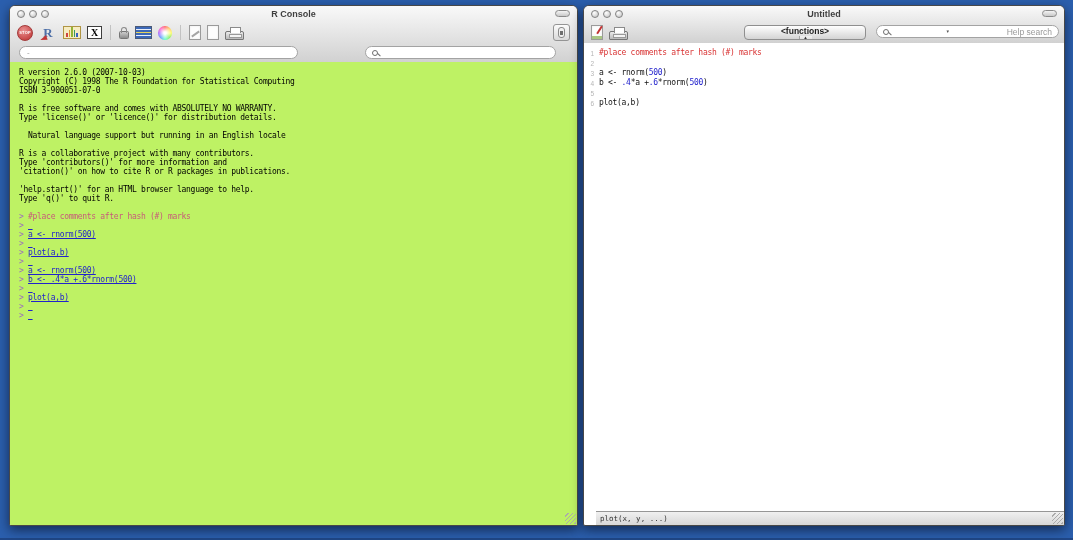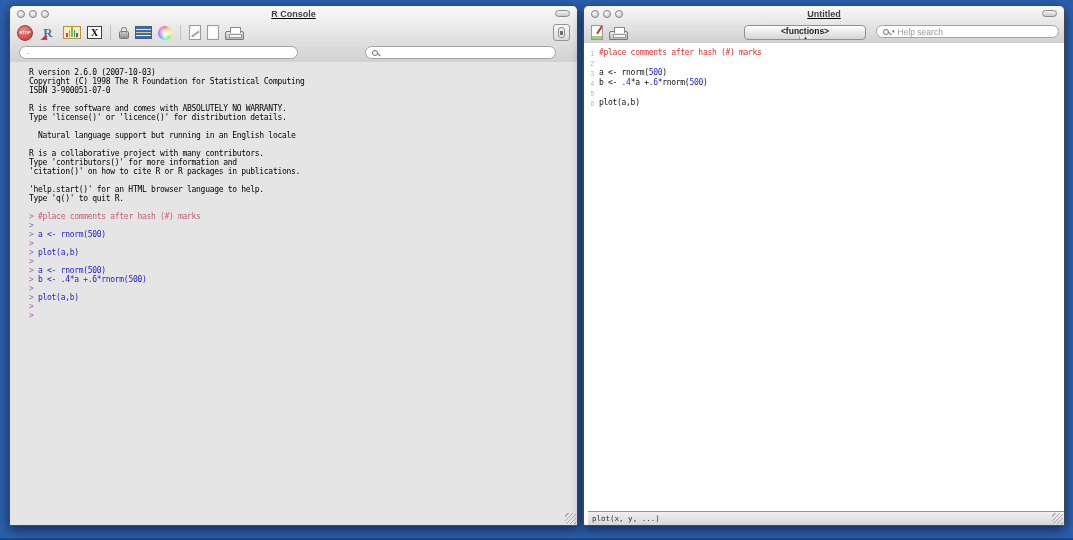--- a/index.html
+++ b/index.html
@@ -6,21 +6,21 @@
   body { font-family:"Liberation Sans", sans-serif; }
   .desktop { position:relative; width:1073px; height:540px; background:#2b5fae; overflow:hidden; }
   .desktop::after { content:""; position:absolute; left:0; right:0; bottom:0; height:2px; background:rgba(0,0,20,.25); }
 
   .window { position:absolute; top:5px; height:521px; background:#fff; border:1px solid #484848;
             border-radius:6px 6px 2px 2px; box-shadow:0 4px 12px rgba(0,0,10,.55); overflow:hidden; }
   .lw { left:9px;  width:569px; }
   .rw { left:583px; width:482px; }
 
   .chrome { background:linear-gradient(#f9f9f9,#e7e7e7 45%,#d1d1d1); border-bottom:1px solid #969696; }
-  .titlebar { position:relative; height:16px; display:flex; align-items:center;text-decoration:underline; }
+  .titlebar { position:relative; height:16px; display:flex; align-items:center; }
   .lights { position:absolute; left:7px; top:4px; display:flex; gap:4px; }
   .light { width:8px; height:8px; border-radius:50%; border:1px solid #828282;
            background:radial-gradient(circle at 35% 30%, #ffffff, #bfbfbf); }
   .wtitle { margin:0 auto; font-size:9px; font-weight:bold; color:#3f3f3f; }
   .pill { position:absolute; right:7px; top:4px; width:15px; height:7px; border-radius:4px;
           border:1px solid #8a8a8a; background:linear-gradient(#f3f3f3,#c9c9c9); }
 
   .toolbar { position:relative; height:21px; display:flex; align-items:center; padding:0 7px; gap:6px; }
   .tdiv { width:1px; height:15px; background:#c2c2c2; margin:0 2px; }
 
@@ -76,45 +76,45 @@
   .searchbox { margin-left:auto; height:13px; border:1px solid #a3a3a3; border-radius:7px; background:#fff;
                display:flex; align-items:center; gap:3px; padding:0 6px; }
   .lw .searchbox { width:191px; }
   .mag { position:relative; width:6px; height:6px; border:1px solid #6e6e6e; border-radius:50%; flex:none; }
   .mag::after { content:""; position:absolute; right:-3px; bottom:-1px; width:3.5px; height:1.2px;
                 background:#6e6e6e; transform:rotate(45deg); }
   .caret { font-size:5px; color:#555; line-height:5px; }
   .phtext { font-size:8.5px; color:#9a9a9a; white-space:nowrap; }
 
   
-  .console { position:absolute; left:0; right:0; top:56px; bottom:0; background:#e5e5e5; padding:6px 0 0 19px; overflow:hidden; }
+  .console { position:absolute; left:0; right:0; top:56px; bottom:0; background:#bef264; padding:6px 0 0 9px; overflow:hidden; }
   .cline { font:8px "DejaVu Sans Mono", monospace; line-height:9px; letter-spacing:-0.3px; white-space:pre; min-height:9px; }
   .prompt   { color:#9b6bc0; }
   .k-output { color:#000000; }
-  .k-input  { color:#2222cc; }
+  .k-input  { color:#2222cc;text-decoration:underline; }
   .k-comment{ color:#c75b79; }
 
   
   .dropdown { position:absolute; left:160px; top:3px; width:122px; height:15px; border:1px solid #8f8f8f;
               border-radius:4px; background:linear-gradient(#ffffff,#d4d4d4); display:flex; align-items:center; overflow:hidden;flex-direction:column; }
   .ddlabel { flex:1; text-align:center; font-size:8.5px; font-weight:bold; color:#1d1d1d; }
   .stepper { width:13px; height:100%; border-left:1px solid #a5a5a5; display:flex; flex-direction:column;
              align-items:center; justify-content:center; background:linear-gradient(#f1f1f1,#c8c8c8);
              font-size:4.5px; color:#333; line-height:4px; }
-  .rw .searchbox { position:absolute; left:292px; top:3px; width:183px; margin:0; }
+  .rw .searchbox { position:absolute; left:292px; top:3px; width:183px; margin:0;justify-content:space-between; }
 
   
   .editor { position:absolute; left:0; right:0; top:37px; bottom:14px; background:#fff; padding:5px 0 0 3px; overflow:hidden; }
   .eline { display:flex; min-height:9px; line-height:9px; }
   .lnum { width:7px; flex:none; text-align:right; margin-right:5px; font-size:6.5px; color:#b5b5b5;
           font-family:"Liberation Sans", sans-serif; padding-top:1px; }
   .eline span.seg { font:8px "DejaVu Sans Mono", monospace; letter-spacing:-0.3px; white-space:pre; }
   .s-comment { color:#d93434; } .s-code { color:#111111; } .s-number { color:#2222cc; }
 
-  .statusbar { position:absolute; left:4px; right:0; bottom:0; height:14px; border-top:1px solid #969696;
+  .statusbar { position:absolute; left:12px; right:0; bottom:0; height:14px; border-top:1px solid #969696;
                background:linear-gradient(#f0f0f0,#d7d7d7); display:flex; align-items:center; padding:0 4px;
                font:7.5px "DejaVu Sans Mono", monospace; color:#333; }
   .grip { position:absolute; right:1px; bottom:1px; width:11px; height:11px; z-index:5;
           background:repeating-linear-gradient(135deg, rgba(0,0,0,0) 0 2px, #ababab 2px 3px); }
 </style>
 </head>
 <body>
 
 <div class="desktop">
 

